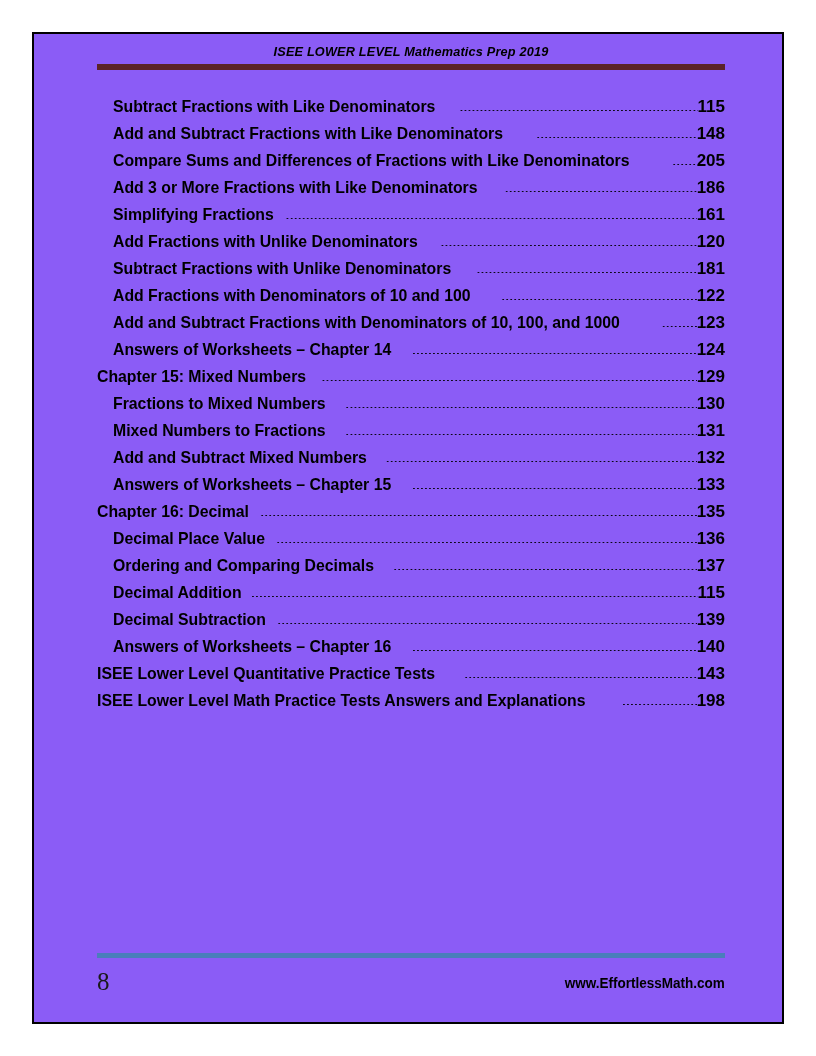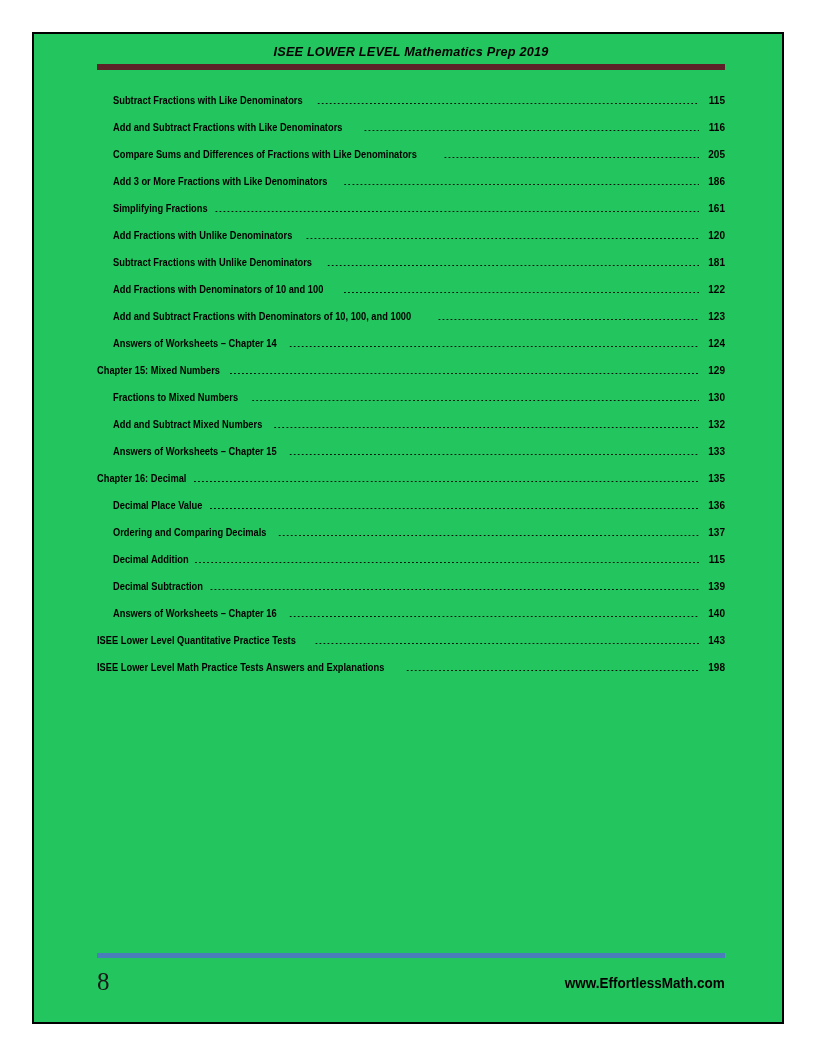--- a/index.html
+++ b/index.html
@@ -14,21 +14,21 @@
     font-family: "Liberation Sans", sans-serif;
     overflow: hidden;
   }
   .page-frame {
     position: absolute;
     left: 32px;
     top: 32px;
     width: 752px;
     height: 992px;
     border: 2px solid #000000;
-    background: #22c55e;
+    background: #8b5cf6;
     box-sizing: border-box;
   }
   .content {
     position: absolute;
     left: 63px;   
     top: 0;
     width: 628px; 
     height: 100%;
   }
   
@@ -58,23 +58,23 @@
   }
   
   .toc {
     position: absolute;
     top: 59px;
     left: 0;
     width: 100%;
   }
   .toc-row {
     display: flex;
-    align-items: flex-start;
+    align-items: center;
     height: 27px;
-    font-size: 10px;
+    font-size: 17px;
     font-weight: bold;
     color: #000000;
     white-space: nowrap;
     font-family: "Liberation Sans Narrow", "Liberation Sans", sans-serif;
   }
   .toc-row .label {
     transform: scaleX(0.93);
     transform-origin: left bottom;
     flex: 0 0 auto;
     line-height: 16px;
@@ -157,21 +157,21 @@
 
     <div class="toc" id="toc-list">
         <div class="toc-row level-2">
           <span class="label">Subtract Fractions with Like Denominators</span>
           <span class="leader"></span>
           <span class="pageno">115</span>
         </div>
         <div class="toc-row level-2 spaced">
           <span class="label">Add and Subtract Fractions with Like Denominators</span>
           <span class="leader"></span>
-          <span class="pageno">116</span>
+          <span class="pageno">148</span>
         </div>
         <div class="toc-row level-2 spaced">
           <span class="label">Compare Sums and Differences of Fractions with Like Denominators</span>
           <span class="leader"></span>
           <span class="pageno">205</span>
         </div>
         <div class="toc-row level-2">
           <span class="label">Add 3 or More Fractions with Like Denominators</span>
           <span class="leader"></span>
           <span class="pageno">186</span>
@@ -208,20 +208,25 @@
         </div>
         <div class="toc-row level-1">
           <span class="label">Chapter 15: Mixed Numbers</span>
           <span class="leader"></span>
           <span class="pageno">129</span>
         </div>
         <div class="toc-row level-2 spaced">
           <span class="label">Fractions to Mixed Numbers</span>
           <span class="leader"></span>
           <span class="pageno">130</span>
+        </div>
+        <div class="toc-row level-2 spaced">
+          <span class="label">Mixed Numbers to Fractions</span>
+          <span class="leader"></span>
+          <span class="pageno">131</span>
         </div>
         <div class="toc-row level-2">
           <span class="label">Add and Subtract Mixed Numbers</span>
           <span class="leader"></span>
           <span class="pageno">132</span>
         </div>
         <div class="toc-row level-2">
           <span class="label">Answers of Worksheets – Chapter 15</span>
           <span class="leader"></span>
           <span class="pageno">133</span>

